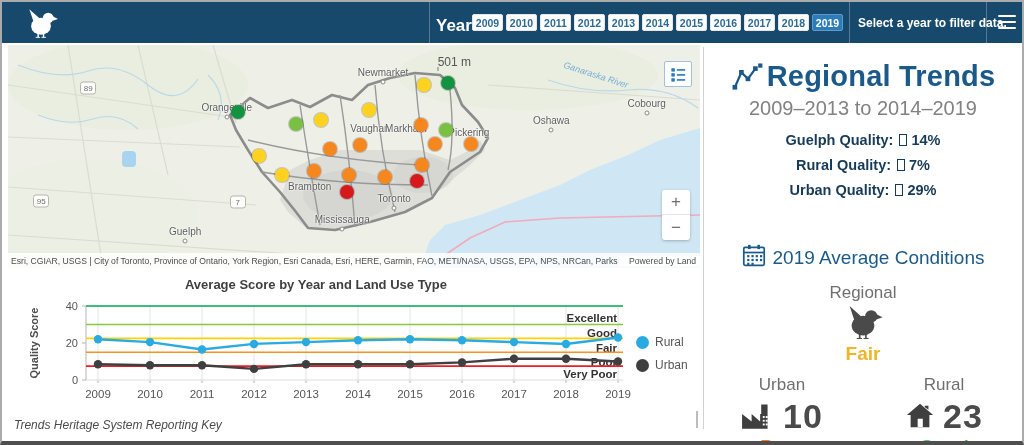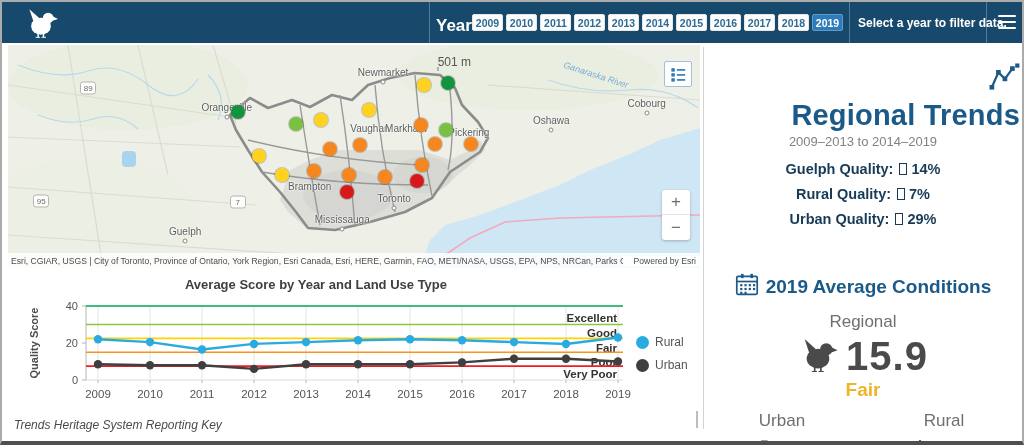--- a/index.html
+++ b/index.html
@@ -47,28 +47,28 @@
   
   .chart { position:absolute; left:6px; top:271px; width:692px; height:140px; }
   .chart-title { text-align:center; width:616px; font-size:13px; font-weight:bold; color:#3f3f3f; padding-top:4px; }
   .chart-legend { position:absolute; left:628px; top:62px; display:flex; flex-direction:column; gap:9px; }
   .leg-item { display:flex; align-items:center; gap:6px; font-size:12px; color:#555; }
   .leg-swatch { width:13px; height:13px; border-radius:50%; }
 
   
   .vdivider { position:absolute; left:701px; top:45px; width:1px; height:382px; background:#d2d2d2; }
   .rpanel { position:absolute; left:704px; top:43px; width:314px; height:398px; text-align:center; }
-  .rt-head { display:flex; align-items:flex-end; justify-content:center; gap:4px; margin-top:12px;flex-direction:column; }
+  .rt-head { display:flex; align-items:center; justify-content:center; gap:4px; margin-top:12px; }
   .rt-title { font-size:29px; font-weight:bold; color:#1b5a88; letter-spacing:.2px; }
-  .rt-sub { font-size:13px; color:#828282; margin-top:2px; }
+  .rt-sub { font-size:20px; color:#828282; margin-top:2px; }
   .rt-stats { margin-top:12px; display:flex; flex-direction:column; gap:9px; }
   .stat { font-size:14.5px; font-weight:bold; color:#173a56; }
   .tofu { display:inline-block; width:8px; height:12px; border:1.4px solid #173a56; margin:0 4px -1px 6px; }
   .cond-head { display:flex; align-items:center; justify-content:center; gap:7px; margin-top:46px; }
-  .cond-title { font-size:19px; font-weight:bold; color:#1b5a88; }
+  .cond-title { font-size:19px; font-weight:normal; color:#1b5a88; }
   .cond-label { font-size:17px; color:#6f6f6f; margin-top:12px; }
   .big-stat { display:flex; align-items:center; justify-content:center; gap:8px; margin-top:2px; }
   .big-num { font-size:40px; font-weight:bold; color:#4a4a4a; letter-spacing:1px; }
   .status { font-size:19px; font-weight:bold; margin-top:0px; }
   .cond-row { display:flex; justify-content:center; gap:52px; margin-top:10px; }
   .cond-col { width:110px; }
   .cond-col .big-num { font-size:34px; }
   .cond-col .cond-label { margin-top:0; }
 
   
@@ -231,21 +231,21 @@
           <line x1="8" y1="15.5" x2="18" y2="15.5" stroke-width="2"></line>
         </g>
       </svg>
     </div>
     <div class="zoom-ctl">
       <div>+</div>
       <div>−</div>
     </div>
     <div class="attribution">
       <div class="attr-text">Esri, CGIAR, USGS | City of Toronto, Province of Ontario, York Region, Esri Canada, Esri, HERE, Garmin, FAO, METI/NASA, USGS, EPA, NPS, NRCan, Parks Canada | TRCA | ...</div>
-      <div class="powered">Powered by Esri</div>
+      <div class="powered">Powered by Land</div>
     </div>
   </div>
 
   <div class="chart">
     <div class="chart-title">Average Score by Year and Land Use Type</div>
     <div id="chart-svg"><svg width="660" height="112" viewBox="0 0 660 112">
           <line x1="90" y1="14" x2="90" y2="88" stroke="#e4e4e4" stroke-width="1"></line>
           <line x1="90" y1="88" x2="90" y2="91" stroke="#b5b5b5"></line>
           <text x="90" y="106" text-anchor="middle" font-size="11.5" fill="#555">2009</text>
           <line x1="142" y1="14" x2="142" y2="88" stroke="#e4e4e4" stroke-width="1"></line>
@@ -394,21 +394,20 @@
             <ellipse cx="19" cy="20" rx="11" ry="9.5"></ellipse>
             <circle cx="27" cy="11" r="6"></circle>
             <polygon points="32,9 38,12 32,14"></polygon>
             <rect x="15" y="28" width="1.6" height="4.5"></rect>
             <rect x="21" y="28" width="1.6" height="4.5"></rect>
             <rect x="13" y="32" width="5" height="1"></rect>
             <rect x="19.5" y="32" width="5" height="1"></rect>
           </g>
         </svg>
       </span>
-      <span class="big-num">15.9</span>
     </div>
     <div class="status" id="regional-status" style="color: rgb(240, 180, 40);">Fair</div>
 
     <div class="cond-row">
       <div class="cond-col">
         <div class="cond-label">Urban</div>
         <div class="big-stat">
           <span>
             <svg width="34" height="30" viewBox="0 0 32 28">
               <path d="M1 27 V13 L10 20 V13 L18 20 V13 H19 V4 H25 V27 Z" fill="#3f3f3f"></path>

